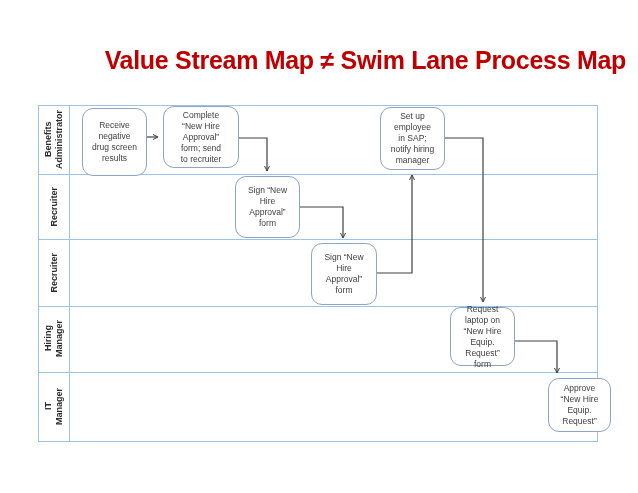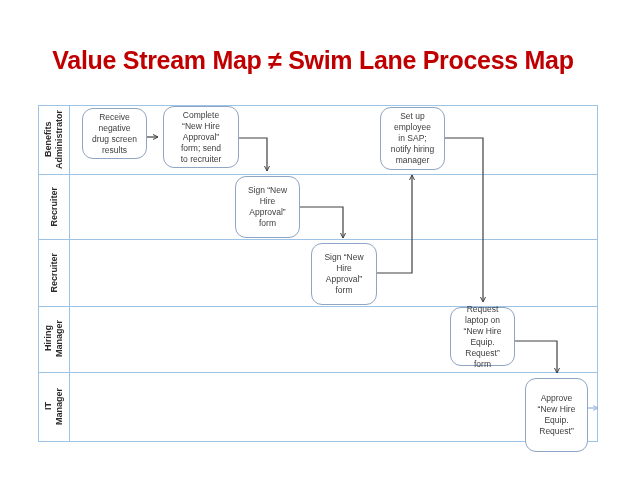--- a/index.html
+++ b/index.html
@@ -16,21 +16,21 @@
     background: #ffffff;
     font-family: "Liberation Sans", sans-serif;
     position: relative;
     overflow: hidden;
   }
   .slide { position: absolute; inset: 0; background: #fff; }
 
   .slide-title {
     position: absolute;
     left: 0; top: 46px; width: 626px;
-    text-align: center;
+    text-align: right;
     font-size: 25px;
     font-weight: bold;
     color: var(--title_red);
     letter-spacing: -0.3px;
     white-space: nowrap;
   }
 
   
   .frame {
     position: absolute;
@@ -133,21 +133,21 @@
     </defs>
     <path class="dark" d="M147,137 L158,137" marker-end="url(#ah-dark)"></path>
     <path class="dark" d="M227,138 L267,138 L267,171" marker-end="url(#ah-dark)"></path>
     <path class="dark" d="M300,207 L343,207 L343,238" marker-end="url(#ah-dark)"></path>
     <path class="dark" d="M377,273 L412,273 L412,175" marker-end="url(#ah-dark)"></path>
     <path class="dark" d="M445,138 L483,138 L483,302" marker-end="url(#ah-dark)"></path>
     <path class="dark" d="M515,341 L557,341 L557,373" marker-end="url(#ah-dark)"></path>
     <path class="blue" d="M588,408 L598,408" marker-end="url(#ah-blue)"></path>
   </svg>
 
-  <div class="pbox" style="left:82px;  top:108px; width:65px; height:51px">Receive
+  <div class="pbox" style="left:82px;  top:108px; width:65px; height:68px">Receive
 negative
 drug screen
 results</div>
   <div class="pbox" style="left:163px; top:106px; width:76px; height:62px">Complete
 “New Hire
 Approval”
 form; send
 to recruiter</div>
   <div class="pbox" style="left:380px; top:107px; width:65px; height:63px">Set up
 employee
@@ -161,18 +161,18 @@
   <div class="pbox" style="left:311px; top:243px; width:66px; height:62px">Sign “New
 Hire
 Approval”
 form</div>
   <div class="pbox" style="left:450px; top:307px; width:65px; height:59px">Request
 laptop on
 “New Hire
 Equip.
 Request”
 form</div>
-  <div class="pbox" style="left:525px; top:378px; width:63px; height:74px">Approve
+  <div class="pbox" style="left:548px; top:378px; width:63px; height:54px">Approve
 “New Hire
 Equip.
 Request”</div>
 
 </div>
 
 </body></html>

